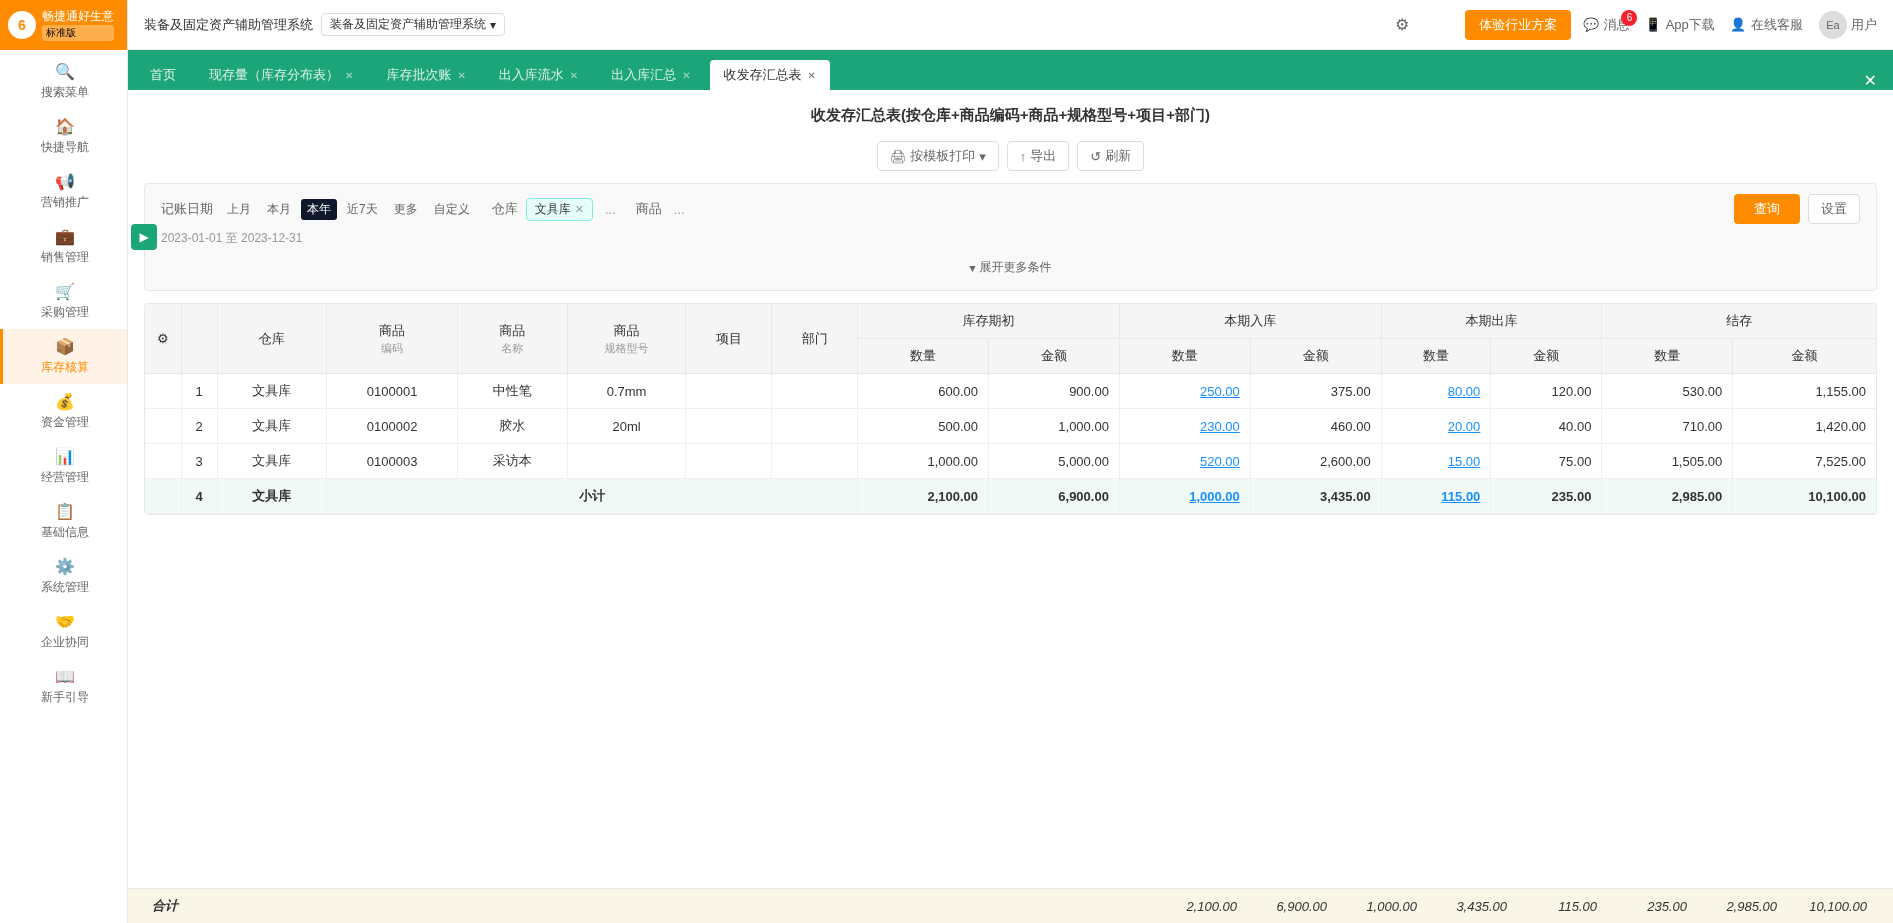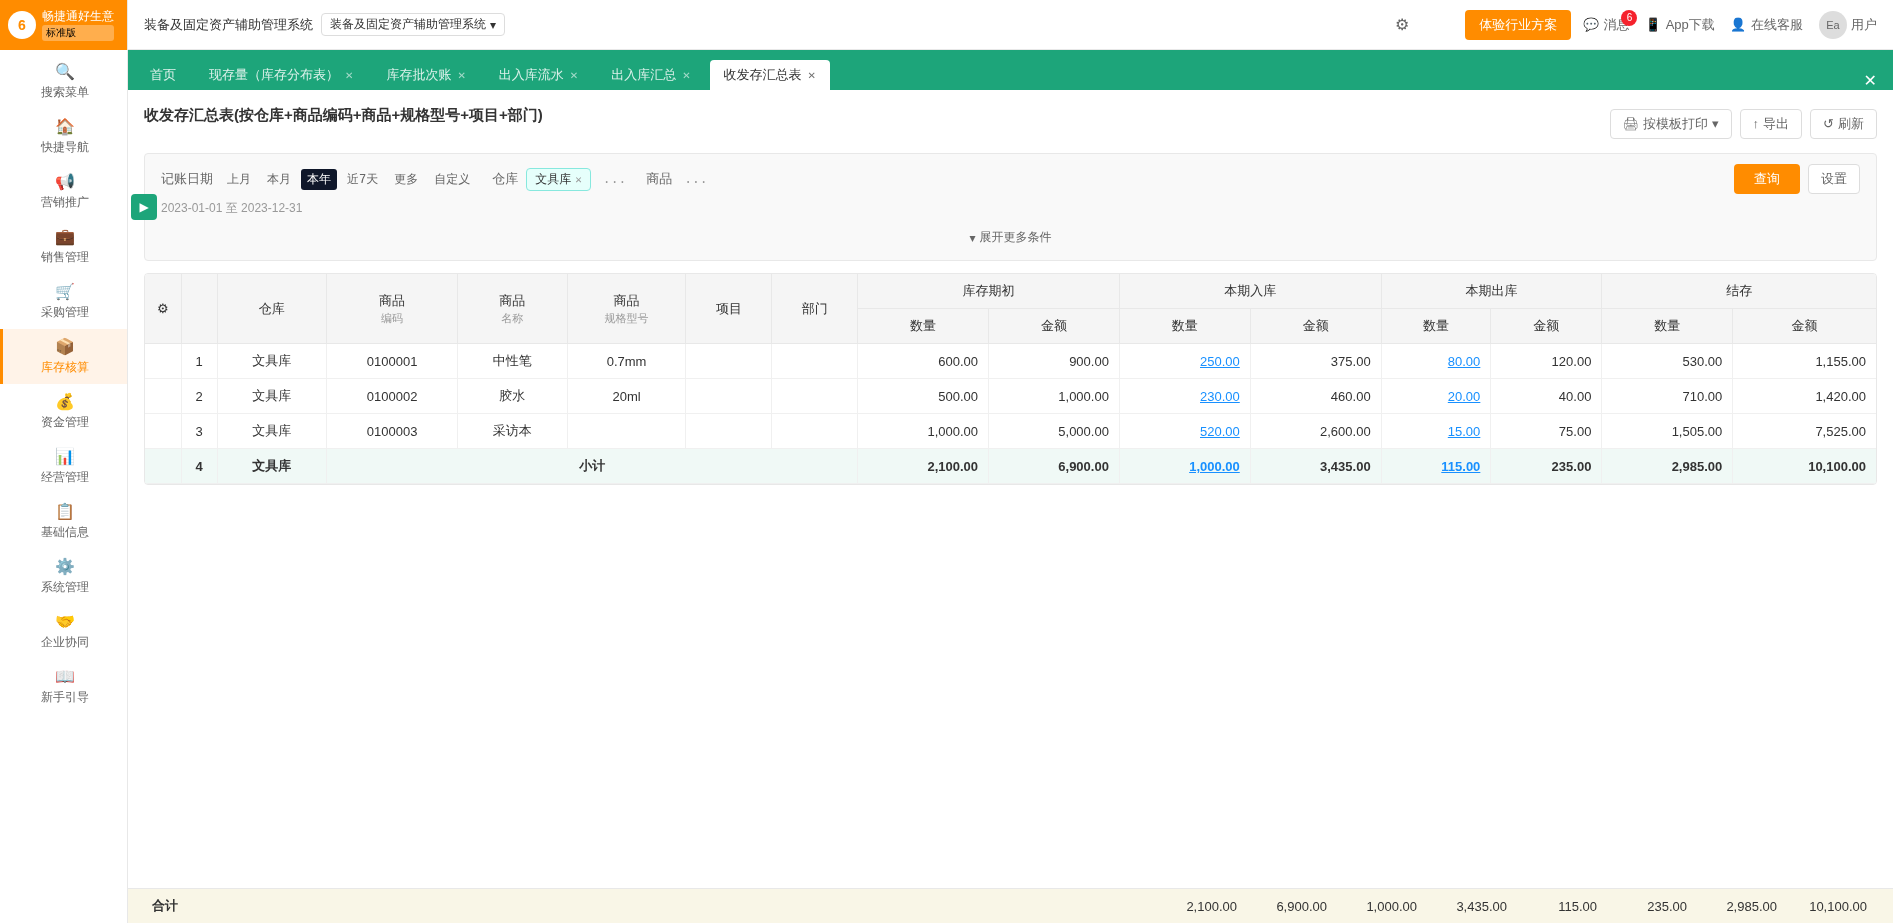--- a/index.html
+++ b/index.html
@@ -43,21 +43,21 @@
     
     .page-content { flex: 1; background: #fff; overflow-y: auto; padding: 16px; }
 
     
     .page-title { font-size: 15px; font-weight: bold; color: #333; margin-bottom: 16px; }
 
     
     .filter-bar { background: #f9f9f9; border: 1px solid #e8e8e8; border-radius: 4px; padding: 10px 16px; margin-bottom: 12px; position: relative; }
     .filter-toggle { position: absolute; left: -14px; top: 50%; transform: translateY(-50%); width: 26px; height: 26px; background: #1da57a; color: #fff; border-radius: 4px; display: flex; align-items: center; justify-content: center; cursor: pointer; font-size: 12px; }
     .filter-row { display: flex; align-items: center; gap: 16px; flex-wrap: wrap; }
-    .filter-group { display: flex; align-items: center; gap: 8px; font-family: Liberation Mono, monospace; }
+    .filter-group { display: flex; align-items: center; gap: 8px; }
     .filter-label { color: #666; font-size: 13px; white-space: nowrap; }
     .date-shortcuts { display: flex; gap: 4px; align-items: center; }
     .date-shortcut { padding: 2px 6px; border-radius: 3px; cursor: pointer; font-size: 12px; color: #666; }
     .date-shortcut.active { background: #0f172a; color: #fff; border-radius: 3px; }
     .date-range { font-size: 12px; color: #999; margin-top: 2px; }
     .filter-tag { display: flex; align-items: center; gap: 4px; background: #e6fffb; border: 1px solid #87e8de; border-radius: 4px; padding: 2px 8px; font-size: 12px; color: #333; }
     .filter-tag-close { cursor: pointer; color: #999; font-size: 11px; }
     .filter-dots { color: #999; cursor: pointer; padding: 0 4px; }
     .expand-more-btn { display: flex; align-items: center; justify-content: center; gap: 4px; color: #666; font-size: 12px; cursor: pointer; margin-top: 8px; padding: 4px 0; }
     .toolbar-btn { display: flex; align-items: center; gap: 4px; border: 1px solid #ddd; border-radius: 4px; padding: 5px 12px; cursor: pointer; font-size: 13px; color: #666; background: #fff; }
@@ -202,21 +202,21 @@
       </div>
       <div class="tab-item active">
         <span>收发存汇总表</span>
         <span class="tab-close">✕</span>
       </div>
       <span class="tab-bar-close">✕</span>
     </div>
 
     <div class="page-content">
 
-      <div style="display: flex; align-items: center; justify-content: space-between; margin-bottom: 12px;">
+      <div style="display: flex; align-items: center; justify-content: space-between; margin-bottom: 12px; flex-direction: column;">
         <h2 class="page-title">收发存汇总表(按仓库+商品编码+商品+规格型号+项目+部门)</h2>
         <div style="display: flex; align-items: center; gap: 8px;">
           <div class="toolbar-btn">
             <span>🖨</span>
             <span>按模板打印</span>
             <span>▾</span>
           </div>
           <div class="toolbar-btn">
             <span>↑</span>
             <span>导出</span>
@@ -372,21 +372,21 @@
               <td class="number"><strong>235.00</strong></td>
               <td class="number"><strong>2,985.00</strong></td>
               <td class="number"><strong>10,100.00</strong></td>
             </tr>
           </tbody>
         </table>
       </div>
     </div>
 
     <div class="bottom-bar">
-      <div style="display: flex; align-items: center; width: 100%;">
+      <div style="display: flex; align-items: center; width: 100%; font-style: italic;">
         <span style="font-weight: bold; min-width: 160px; padding-left: 8px;">合计</span>
         <div style="display: flex; margin-left: auto; gap: 0;">
           <span class="total-cell">2,100.00</span>
           <span class="total-cell">6,900.00</span>
           <span class="total-cell">1,000.00</span>
           <span class="total-cell">3,435.00</span>
           <span class="total-cell">115.00</span>
           <span class="total-cell">235.00</span>
           <span class="total-cell">2,985.00</span>
           <span class="total-cell">10,100.00</span>

